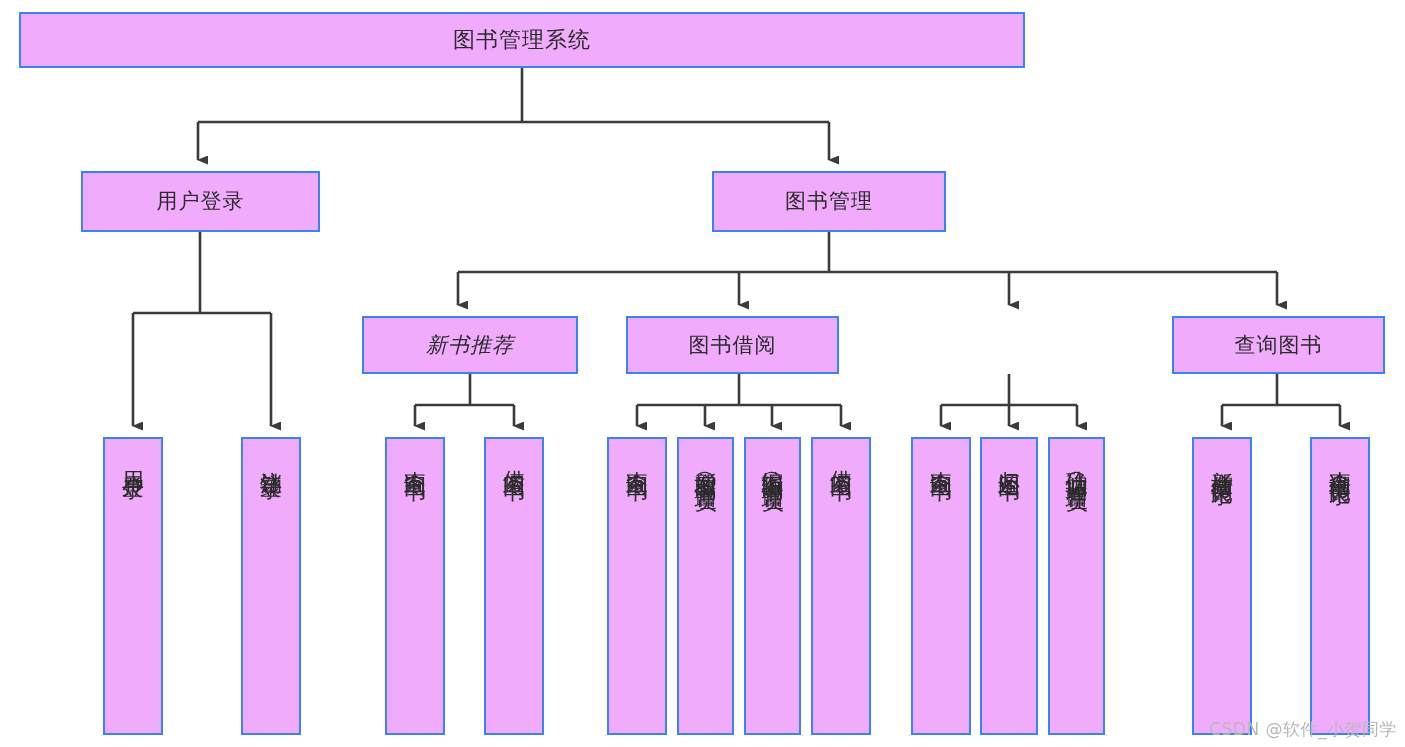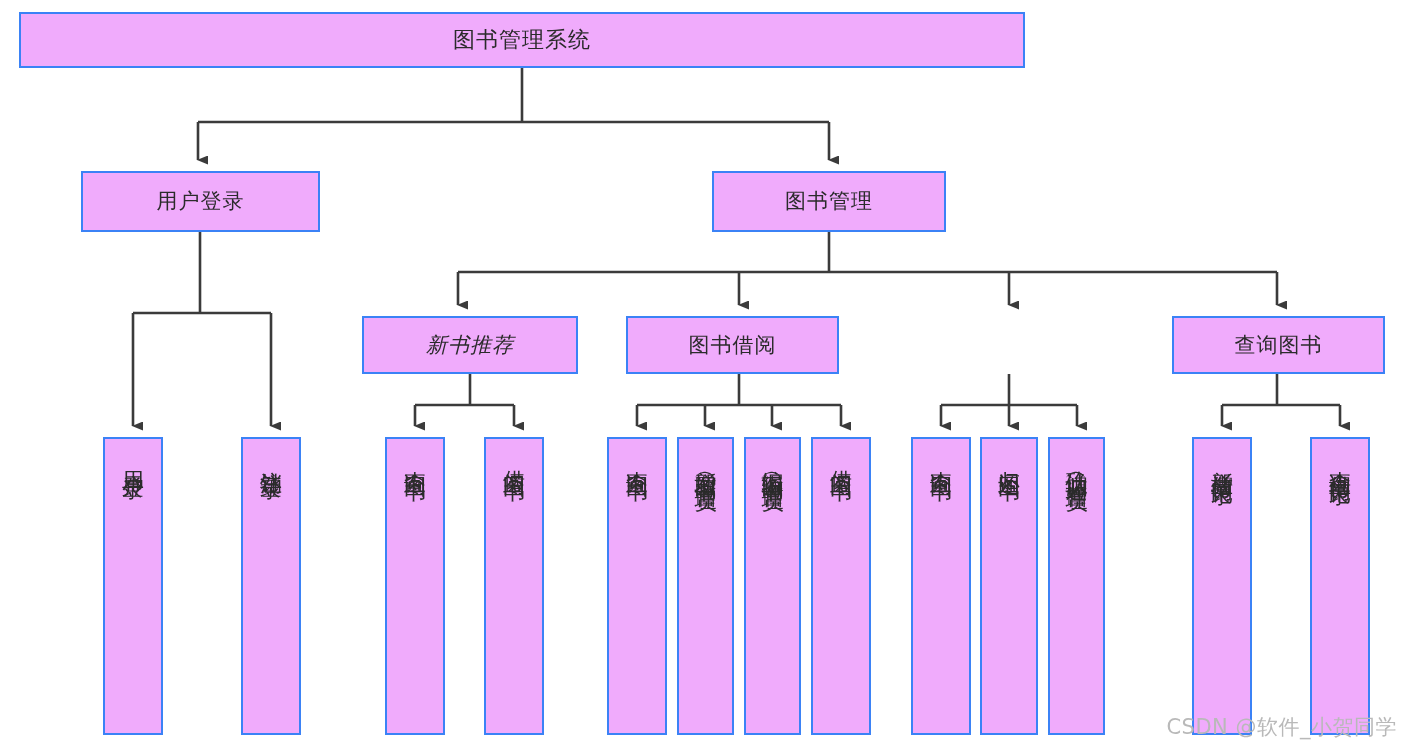--- a/index.html
+++ b/index.html
@@ -37,21 +37,21 @@
     text-orientation:upright;
     font-size:22px;
     letter-spacing:3px;
     line-height:1;
     white-space:nowrap;
   }
 
   .watermark{
     position:absolute;
     right:8px;bottom:6px;
-    font-size:21px;
+    font-size:17px;
     color:#b9b9b9;
     letter-spacing:0.5px;
     white-space:nowrap;
     pointer-events:none;
   }
 </style>
 </head>
 <body>
 
 <div id="stage">

